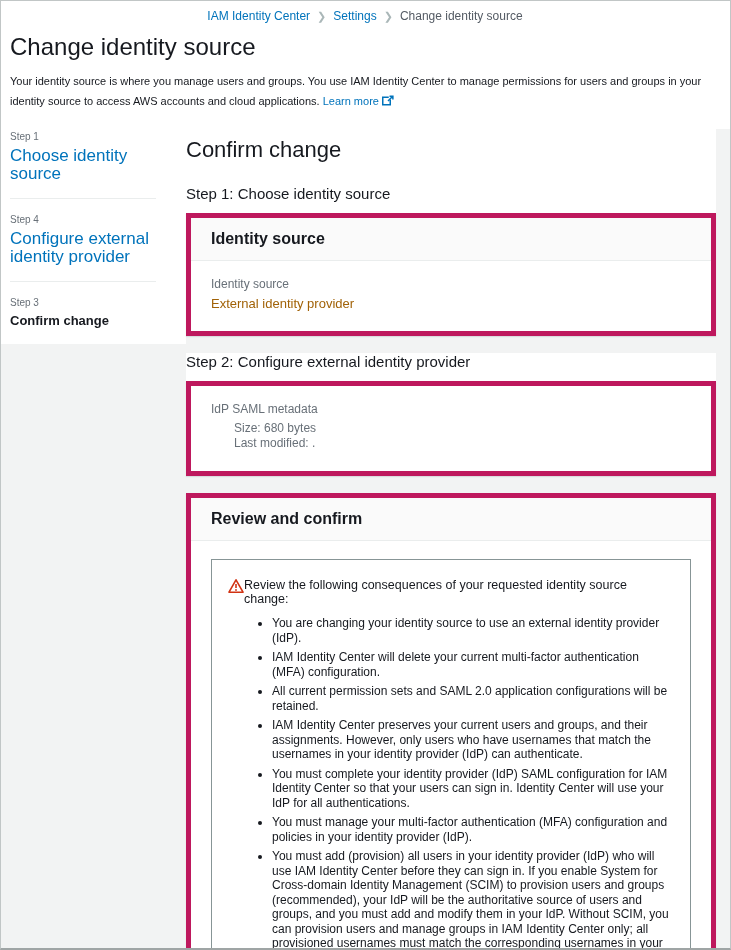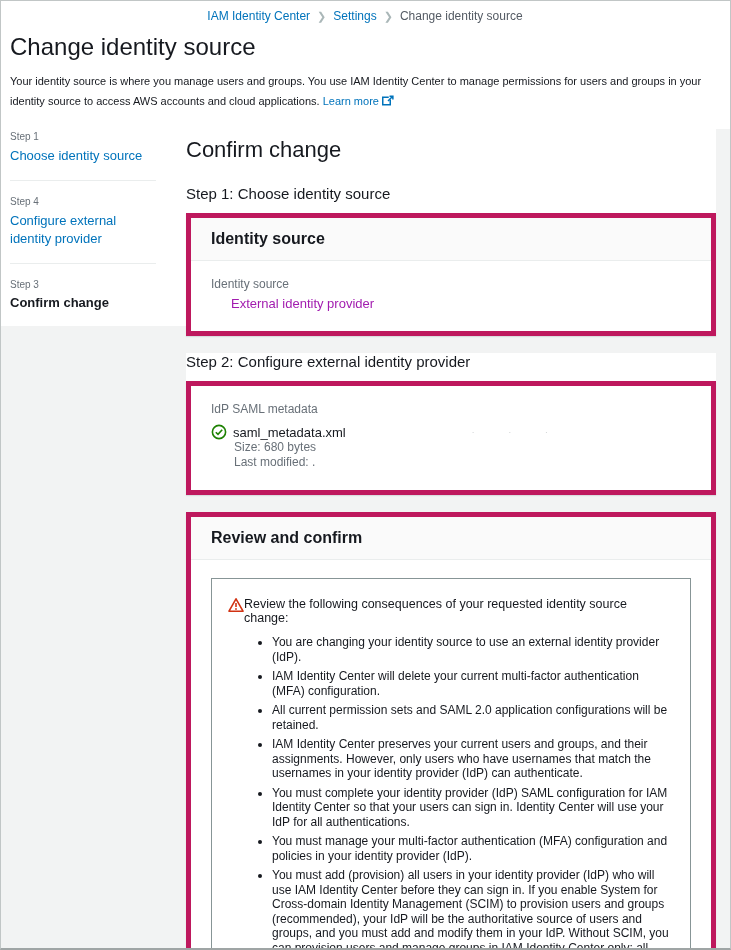--- a/index.html
+++ b/index.html
@@ -19,36 +19,36 @@
   .breadcrumb .current { color: #545b64; }
   .page-title { font-size: 24px; font-weight: 400; color: #16191f; margin-bottom: 10px; }
   .page-desc { font-size: 11px; line-height: 20px; color: #16191f; max-width: 708px; }
   .page-desc a { color: #0073bb; text-decoration: none; white-space: nowrap; }
   .ext-icon { display: inline-block; vertical-align: -2px; margin-left: 3px; }
   
   .content { display: flex; align-items: flex-start; }
   
   .steps-nav { width: 185px; flex: 0 0 185px; background: #fff; padding: 2px 30px 16px 9px; }
   .step-item .step-num { font-size: 10px; color: #687078; margin-bottom: 5px; }
-  .step-item .step-link { font-size: 13px; line-height: 18px; color: #0073bb; cursor: pointer; }
+  .step-item .step-link { font-size: 17px; line-height: 18px; color: #0073bb; cursor: pointer; }
   .step-item .step-active { font-size: 13px; color: #16191f; font-weight: bold; }
   .steps-divider { border: none; border-top: 1px solid #eaeded; margin: 15px 0; }
   
   .main-col { flex: 1; margin-right: 14px; min-width: 0; }
   .white-block { background: #fff; }
   .white-block + .white-block { margin-top: 17px; }
   .main-title { font-size: 22px; font-weight: 400; padding: 8px 0 22px; }
   .sec-heading { font-size: 15px; font-weight: normal; margin-bottom: 11px; }
   
   .card { background: #fff; border: 5px solid #be185d; box-shadow: 0 1px 1px rgba(0,28,36,0.1); }
   .card-header { background: #fafafa; border-bottom: 1px solid #eaeded; padding: 12px 20px; }
   .card-title { font-size: 16px; font-weight: bold; color: #16191f; }
   .card-body { padding: 16px 20px 20px; }
   .field-label { font-size: 12px; color: #687078; margin-bottom: 5px; }
-  .field-value { font-size: 13px; color: #a21caf; margin-left: 20px; }
+  .field-value { font-size: 13px; color: #a16207; }
   
   .file-row { display: flex; align-items: center; gap: 6px; margin-top: 8px; }
   .file-name { font-size: 13px; color: #16191f; }
   .redacted-marks { font-size: 8px; color: #c9cdce; letter-spacing: 34px; margin-left: 120px; }
   .file-meta { margin-left: 23px; font-size: 12px; line-height: 15px; color: #687078; }
   
   .warn-box { border: 1px solid #879596; padding: 14px 16px 16px; margin-top: 2px; }
   .warn-head { display: flex; align-items: flex-start; font-size: 12.5px; padding: 4px 0 2px; }
   .warn-list { margin: 8px 0 0 44px; }
   .warn-list li { font-size: 12px; line-height: 14.5px; margin-bottom: 5px; }
@@ -110,28 +110,20 @@
             <div class="field-value">External identity provider</div>
           </div>
         </div>
       </div>
 
       <div class="white-block">
         <h3 class="sec-heading">Step 2: Configure external identity provider</h3>
         <div class="card">
           <div class="card-body">
             <div class="field-label">IdP SAML metadata</div>
-            <div class="file-row">
-              <span class="icon16"><svg width="16" height="16" viewBox="0 0 16 16">
-                    <circle cx="8" cy="8" r="6.6" fill="#fff" stroke="#1d8102" stroke-width="1.6"></circle>
-                    <path d="M4.8 8.2 L7 10.4 L11.2 5.8" stroke="#1d8102" stroke-width="1.6" fill="none"></path>
-                  </svg></span>
-              <span class="file-name">saml_metadata.xml</span>
-              <span class="redacted-marks">···</span>
-            </div>
             <div class="file-meta">Size: 680 bytes</div>
             <div class="file-meta">Last modified: .</div>
           </div>
         </div>
       </div>
 
       <div class="white-block block3">
         <div class="card">
           <div class="card-header">
             <span class="card-title">Review and confirm</span>

